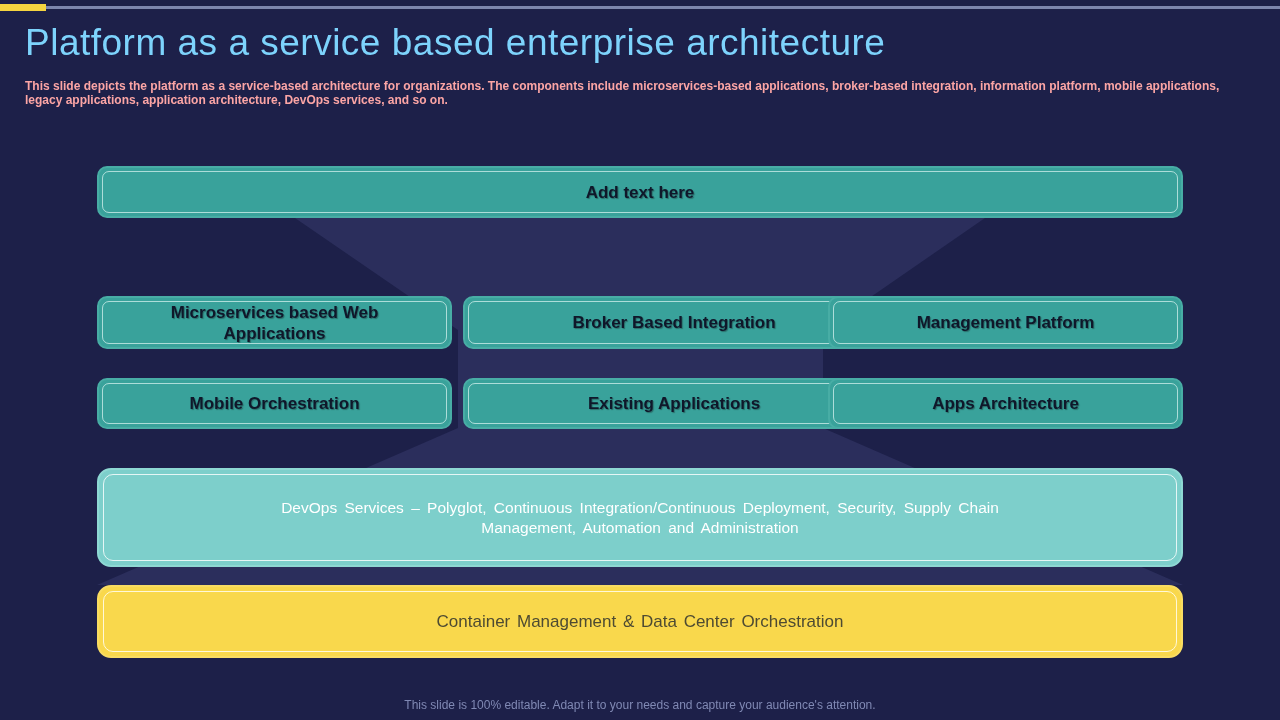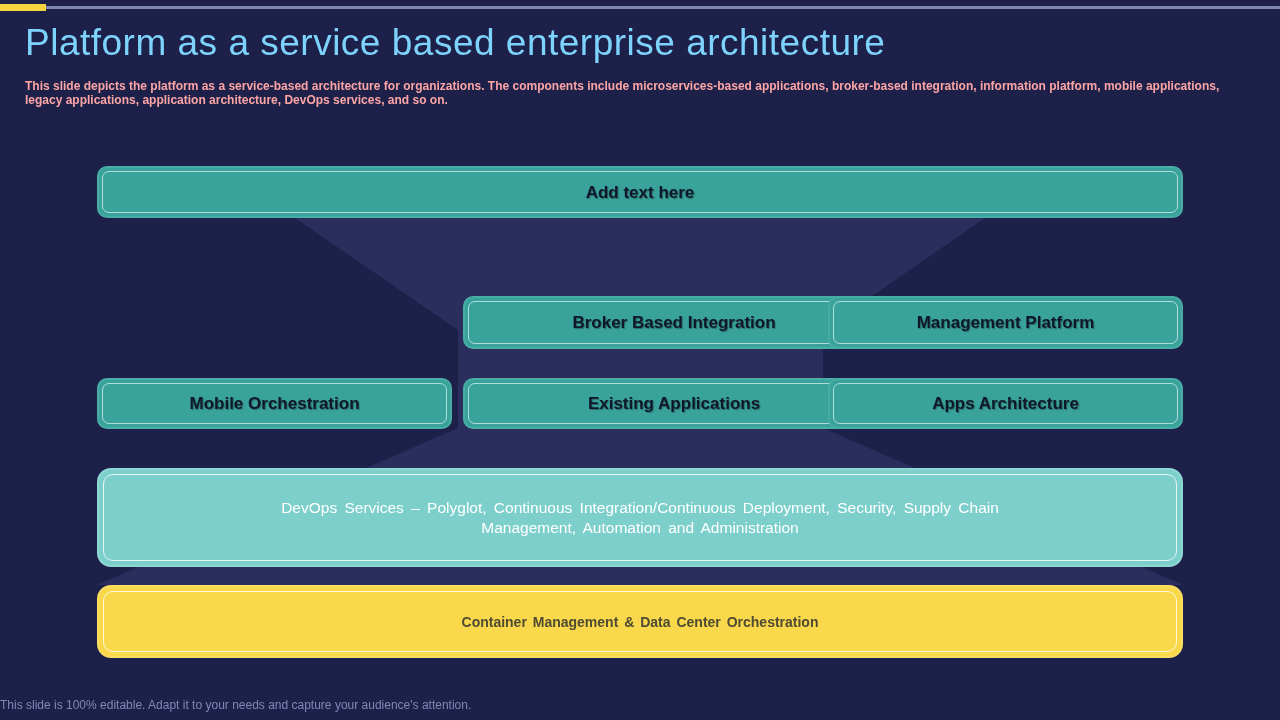--- a/index.html
+++ b/index.html
@@ -61,46 +61,49 @@
     left:97px;top:468px;width:1086px;height:99px;
     background:#7DCFCB;border:2px solid #8ED8D3;border-radius:14px;
     color:#FFFFFF;font-weight:400;font-size:15.5px;line-height:20px;
     word-spacing:3px;
   }
   .devops::after{inset:4px;border-radius:10px;border-color:rgba(255,255,255,.8);}
   .devops span{display:block;max-width:740px;margin:0 auto;}
   .yellowbox{
     left:97px;top:585px;width:1086px;height:73px;
     background:#F9D84C;border:2px solid #F9DC62;border-radius:14px;
-    color:#4E4B32;font-weight:700;font-size:14px;
+    color:#4E4B32;font-weight:400;font-size:17px;
     word-spacing:2px;
   }
   .yellowbox::after{inset:4px;border-radius:10px;border-color:rgba(255,252,232,.9);}
   .footer{
     position:absolute;left:0;top:698px;width:1280px;margin:0;
-    text-align:left;font-size:12px;color:#8089B4;font-weight:400;
+    text-align:center;font-size:12px;color:#8089B4;font-weight:400;
   }
 </style>
 </head>
 <body>
 
 <div class="slide">
 
   <div class="top-rule"></div>
   <div class="accent-yellow"></div>
 
   <h1 class="title">Platform as a service based enterprise architecture</h1>
   <p class="desc">This slide depicts the platform as a service-based architecture for organizations. The components include microservices-based applications, broker-based integration, information platform, mobile applications, legacy applications, application architecture, DevOps services, and so on.</p>
 
   <div class="bg-shape"></div>
 
   <div class="box teal top-box">
     <span>Add text here</span>
   </div>
 
+  <div class="box teal r1 c1">
+    <span>Microservices based Web Applications</span>
+  </div>
   <div class="box teal r1 c2">
     <span>Broker Based Integration</span>
   </div>
   <div class="box teal r1 c3">
     <span>Management Platform</span>
   </div>
 
   <div class="box teal r2 c1">
     <span>Mobile Orchestration</span>
   </div>

